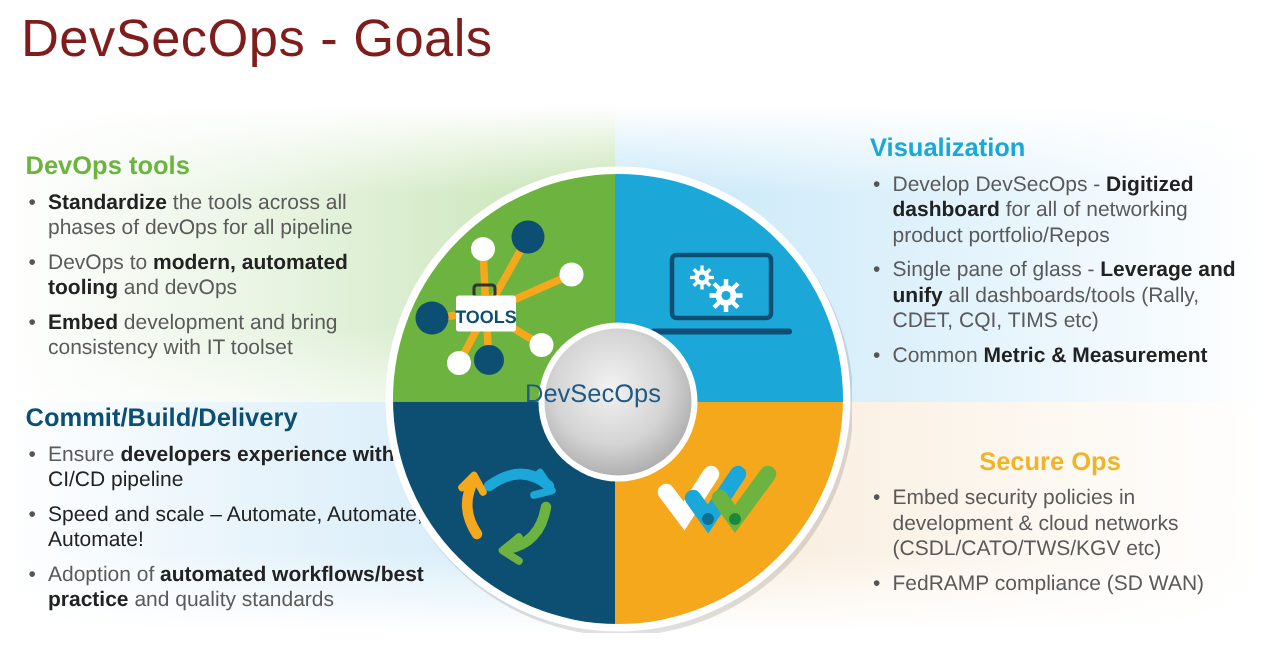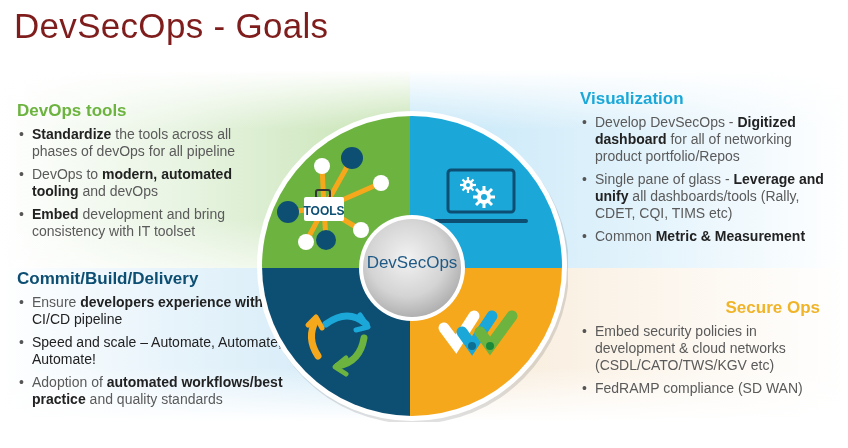--- a/index.html
+++ b/index.html
@@ -54,25 +54,25 @@
   }
   .section li b { color:#222; font-weight:700; }
 
   #sec-devops { left:17px; top:101px; width:260px; }
   #sec-devops h2 { color:#6cb33f; }
   #sec-commit { left:17px; top:269px; width:280px; }
   #sec-commit h2 { color:#0d4f73; }
   #sec-vis { left:580px; top:89px; width:260px; }
   #sec-vis h2 { color:#1ba8d9; text-align:left; margin-right:20px; }
   #sec-sec { left:580px; top:298px; width:260px; }
-  #sec-sec h2 { color:#f0b429; text-align:right; margin-right:20px; }
+  #sec-sec h2 { color:#f0b429; text-align:center; margin-right:20px; }
 
   .wheel { position:absolute; left:256px; top:110px; width:312px; height:312px; }
   .center-label {
-    position:absolute; left:350px; top:253px; width:124px; text-align:center;
+    position:absolute; left:350px; top:253px; width:124px; 
     font-size:17px; color:#1f5a86;
   }
 </style>
 </head>
 <body>
 
 <div class="bg bg-tl"></div>
 <div class="bg bg-tl-fade"></div>
 <div class="bg bg-tr"></div>
 <div class="bg bg-tr-fade"></div>

